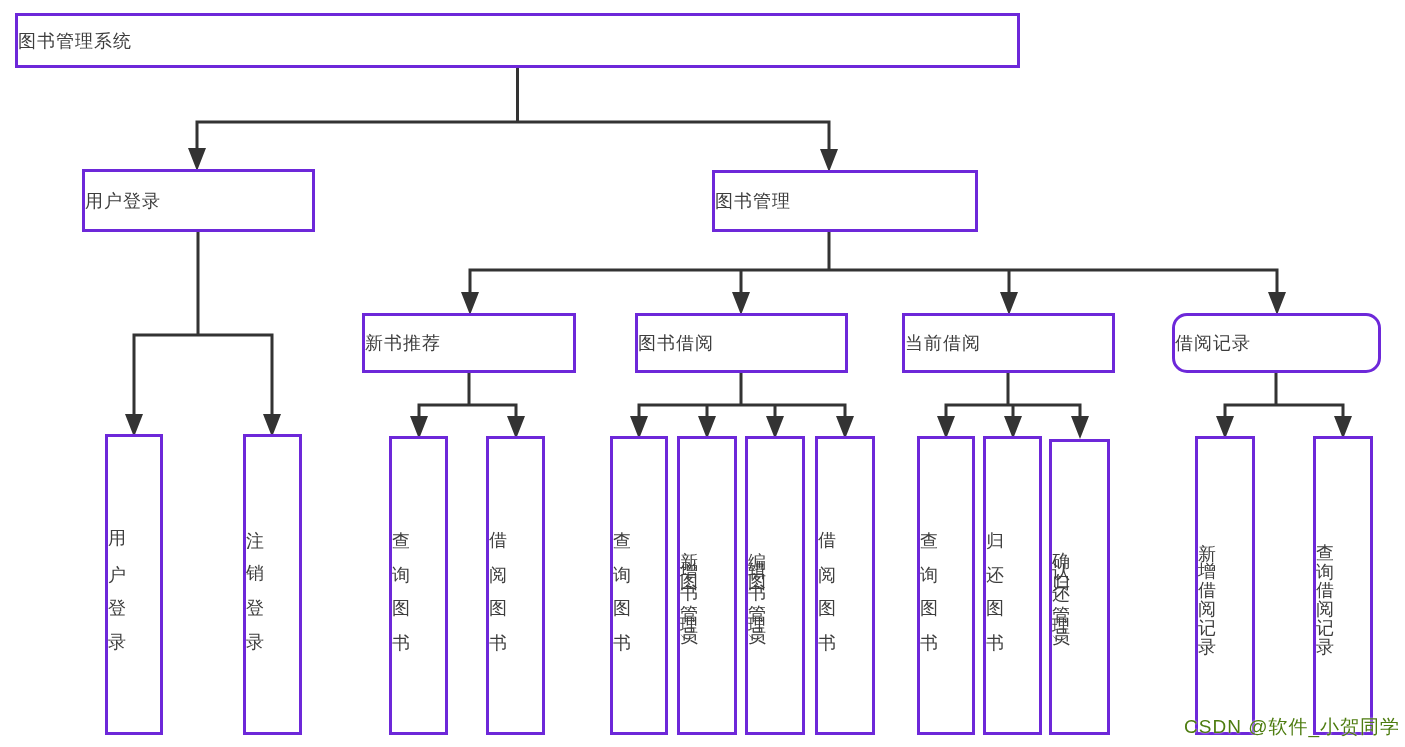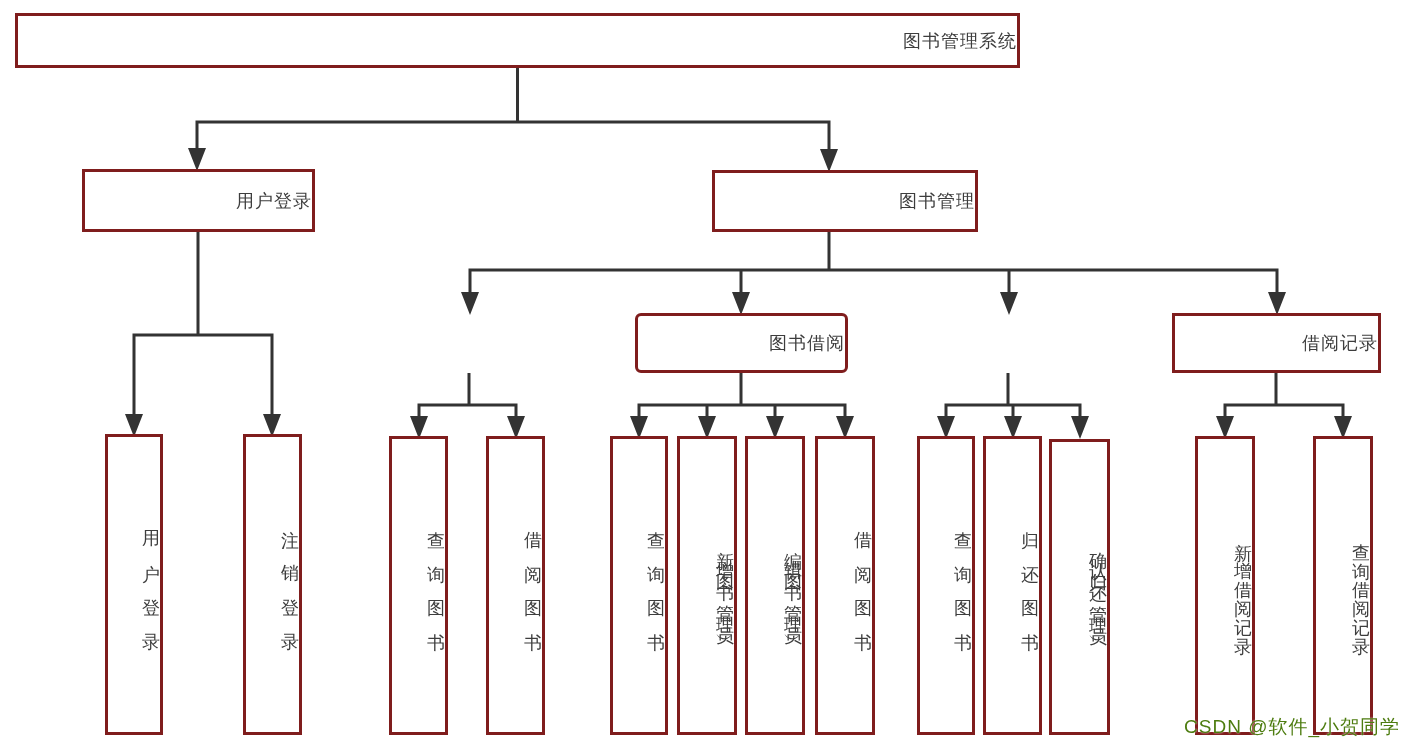--- a/index.html
+++ b/index.html
@@ -2,22 +2,22 @@
 <html><head>
 <meta charset="utf-8">
 <style>
   html,body{margin:0;padding:0;background:#ffffff;}
   .canvas{
     position:relative;width:1405px;height:747px;background:#ffffff;overflow:hidden;
     font-family:"Liberation Sans","DejaVu Sans",sans-serif;color:#3d3d3d;
   }
   .wires{position:absolute;left:0;top:0;width:1405px;height:747px;}
   .node{
-    position:absolute;box-sizing:border-box;border:3px solid #7f1d1d;background:#ffffff;
-    display:flex;align-items:center;justify-content:flex-end;
+    position:absolute;box-sizing:border-box;border:3px solid #6d28d9;background:#ffffff;
+    display:flex;align-items:center;justify-content:flex-start;
   }
   .hnode{font-size:18px;letter-spacing:1px;}
   .leaf{top:436px;height:299px;}
   .vlabel{
     writing-mode:vertical-rl;text-orientation:mixed;
     font-size:18px;line-height:1;white-space:nowrap;
   }
   .sp4{letter-spacing:1.9em;}
   .sp6{letter-spacing:1.05em;}
   .sp9{letter-spacing:0.6em;}
@@ -92,24 +92,30 @@
     <span>图书管理系统</span>
   </div>
 
   <div class="node hnode" style="left:82px;top:169px;width:233px;height:63px;">
     <span>用户登录</span>
   </div>
   <div class="node hnode" style="left:712px;top:170px;width:266px;height:62px;">
     <span>图书管理</span>
   </div>
 
-  <div class="node hnode" style="left:635px;top:313px;width:213px;height:60px;border-radius:6px;">
+  <div class="node hnode" style="left:362px;top:313px;width:214px;height:60px;">
+    <span>新书推荐</span>
+  </div>
+  <div class="node hnode" style="left:635px;top:313px;width:213px;height:60px;">
     <span>图书借阅</span>
   </div>
-  <div class="node hnode" style="left:1172px;top:313px;width:209px;height:60px;">
+  <div class="node hnode" style="left:902px;top:313px;width:213px;height:60px;">
+    <span>当前借阅</span>
+  </div>
+  <div class="node hnode" style="left:1172px;top:313px;width:209px;height:60px;border-radius:15px;">
     <span>借阅记录</span>
   </div>
 
   <div class="node leaf" style="left:105px;width:58px;top:434px;height:301px;">
     <span class="vlabel sp4">用户登录</span>
   </div>
   <div class="node leaf" style="left:243px;width:59px;top:434px;height:301px;">
     <span class="vlabel sp4">注销登录</span>
   </div>
 

